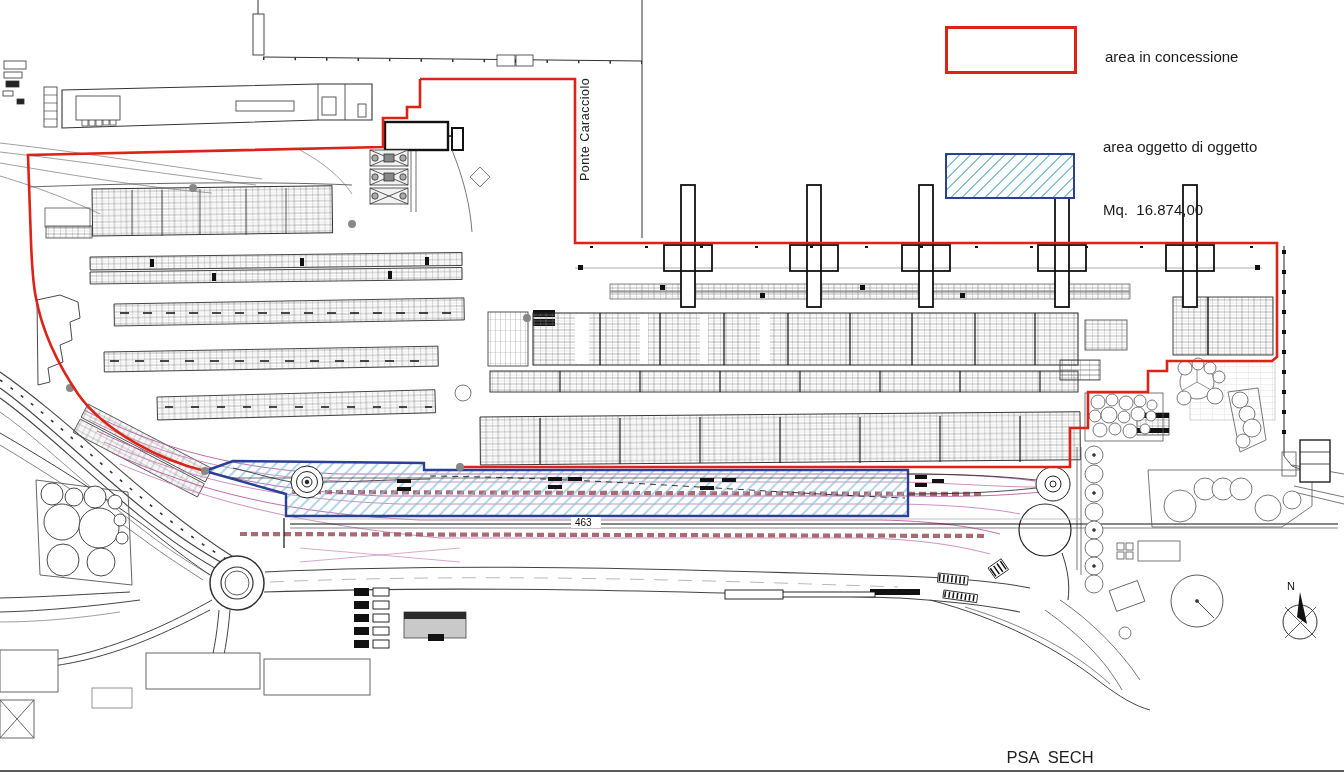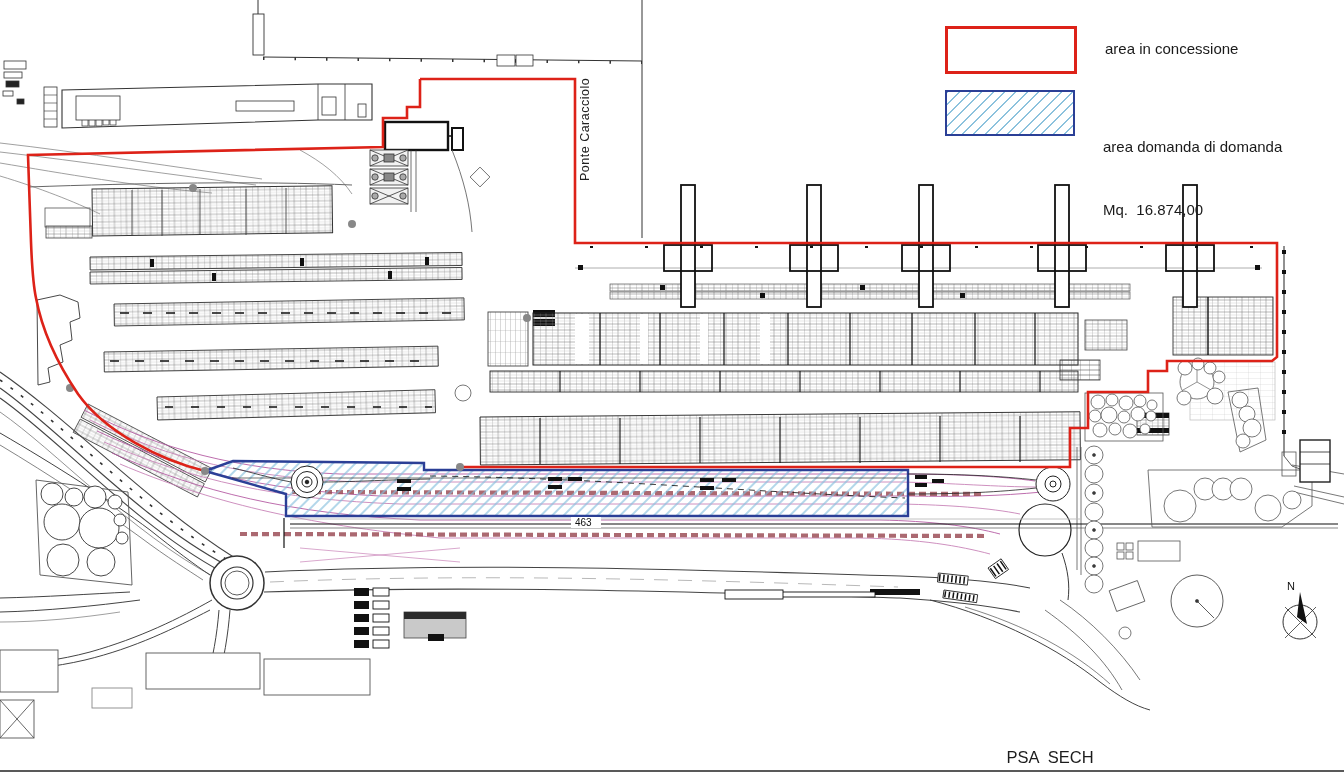--- a/index.html
+++ b/index.html
@@ -1,21 +1,21 @@
 <!DOCTYPE html>
 <html><head>
 <meta charset="utf-8">
 <style>
   html,body{margin:0;padding:0;background:#ffffff;}
   .canvas{position:relative;width:1344px;height:778px;background:#fff;overflow:hidden;
           font-family:"Liberation Sans", sans-serif;}
   .canvas svg{position:absolute;left:0;top:0;}
   
   .legend{position:absolute;left:945px;top:26px;width:390px;}
-  .legend-row{display:flex;align-items:flex-start;margin-bottom:16px;}
+  .legend-row{display:flex;align-items:center;margin-bottom:16px;}
   .swatch{width:126px;height:42px;flex:0 0 auto;margin-right:28px;background:#fff;}
   .swatch-red{border:3px solid #dd2218;}
   .swatch-blue{border:2.5px solid #2b3f96;
      background-image:repeating-linear-gradient(135deg,#8cc2dd 0px,#8cc2dd 1.4px,transparent 1.4px,transparent 8px);}
   .legend-label{font-size:15px;color:#1a1a1a;line-height:21px;padding-top:12px;white-space:pre;}
   .legend-label.two-line{padding-top:4px;}
   
   .title-block{position:absolute;left:755px;top:705px;width:590px;text-align:center;
      font-size:16.5px;line-height:21px;color:#1c1c1c;white-space:pre;}
 </style>
@@ -483,21 +483,21 @@
 </svg>
 
 <div class="legend">
   <div class="legend-row">
     <div class="swatch swatch-red"></div>
     <div class="legend-label">area in concessione</div>
   </div>
   <div class="legend-row">
     <div class="swatch swatch-blue"></div>
     <div class="legend-label two-line">
-      <div>area domanda di domanda</div>
+      <div>area oggetto di oggetto</div>
       <div>Mq.  16.874,00</div>
     </div>
   </div>
 </div>
 
 <div class="title-block">
   <div>PSA  SECH</div>
   
 </div>
 

